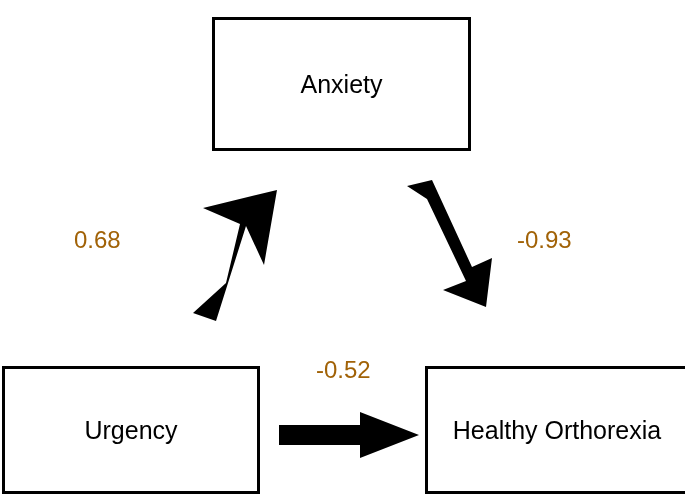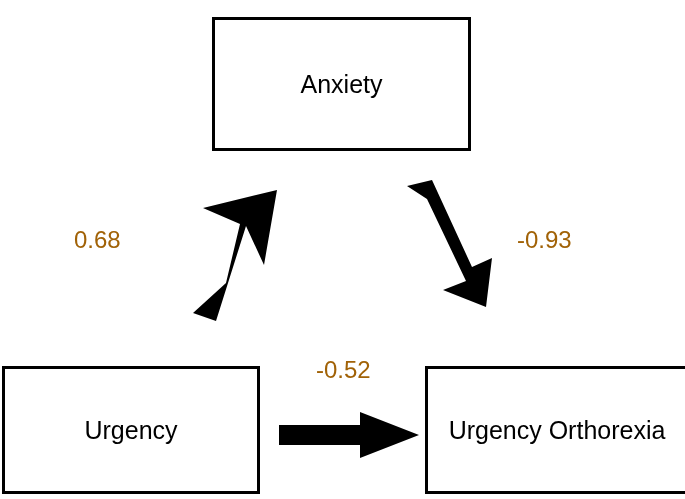--- a/index.html
+++ b/index.html
@@ -102,21 +102,21 @@
 
   <div class="node-box" id="box-anxiety">
     <span class="node-label">Anxiety</span>
   </div>
 
   <div class="node-box" id="box-urgency">
     <span class="node-label">Urgency</span>
   </div>
 
   <div class="node-box" id="box-healthy-orthorexia">
-    <span class="node-label">Urgency Orthorexia</span>
+    <span class="node-label">Healthy Orthorexia</span>
   </div>
 
   <span class="edge-label" id="label-urgency-anxiety">0.68</span>
 
   <span class="edge-label" id="label-anxiety-healthy">-0.93</span>
 
   <span class="edge-label" id="label-urgency-healthy">-0.52</span>
 
 </div>
 

